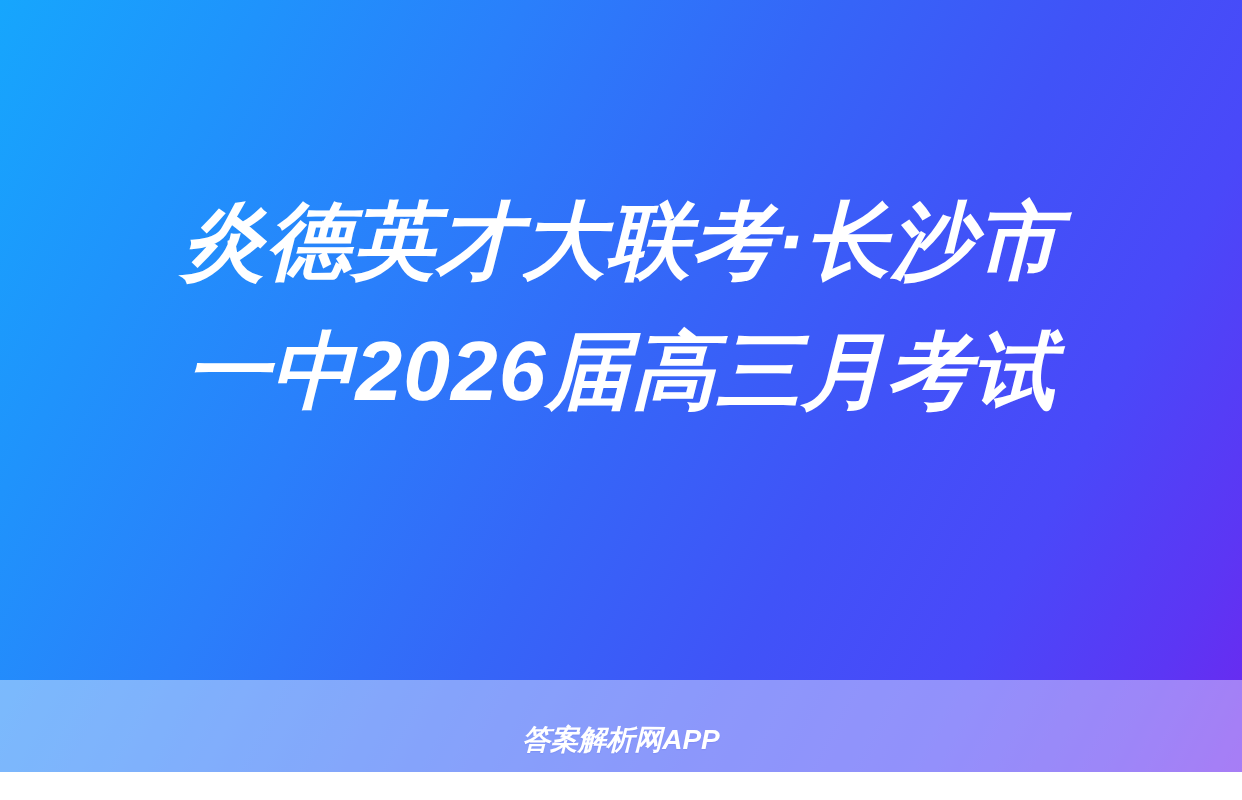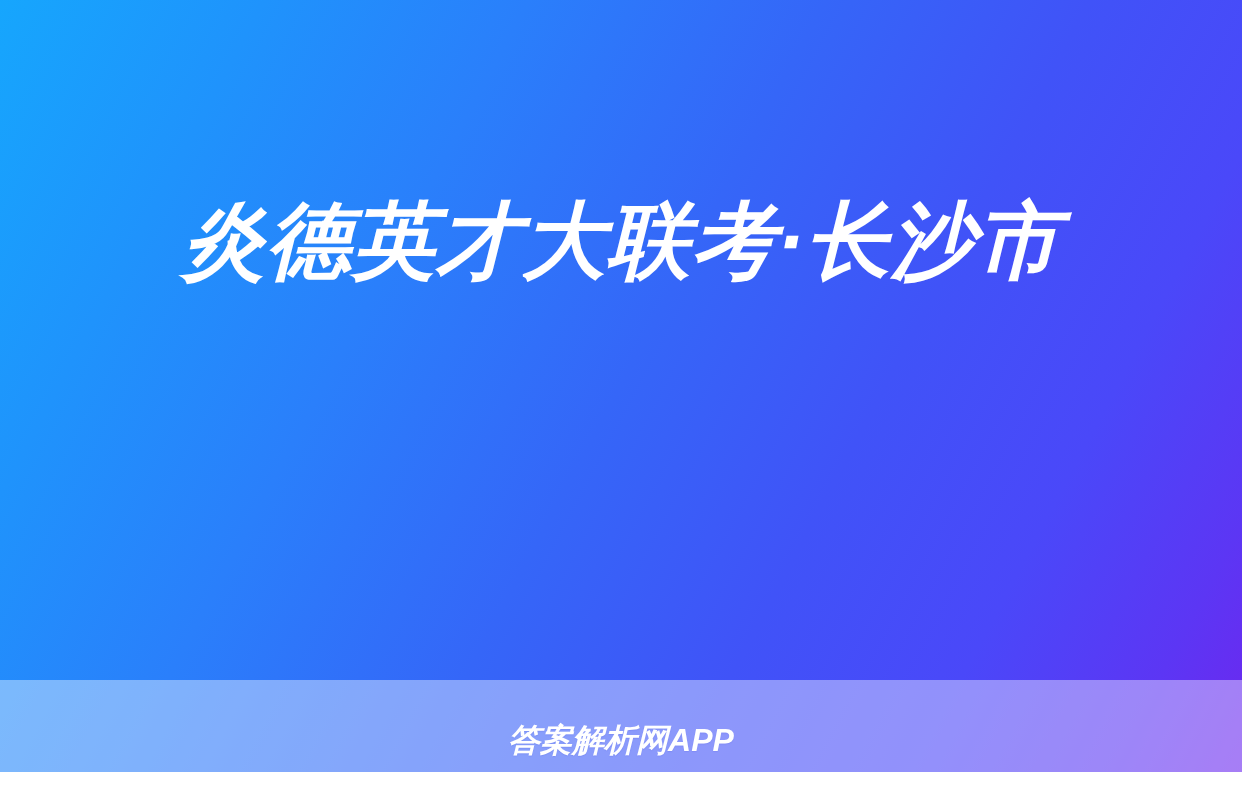--- a/index.html
+++ b/index.html
@@ -58,35 +58,36 @@
     top: 680px;
     height: 120px;
     background: rgba(255, 255, 255, 0.40);
     display: flex;
     align-items: center;
     justify-content: center;
   }
 
   .watermark {
     color: #ffffff;
-    font-size: 32px;
+    font-size: 28px;
     line-height: 48px;
     font-weight: 700;
     font-style: italic;
     letter-spacing: 0px;
     white-space: nowrap;
     text-shadow: 0 1px 1px rgba(80, 90, 220, 0.18);
   }
 </style>
 </head>
 <body>
 
 <div class="screen">
 
   <div class="title-block">
     <span class="title-line">炎德英才大联考·长沙市</span>
+    <span class="title-line">一中2026届高三月考试</span>
   </div>
 
   <div class="footer-band">
     <span class="watermark">答案解析网APP</span>
   </div>
 
 </div>
 
 </body></html>

